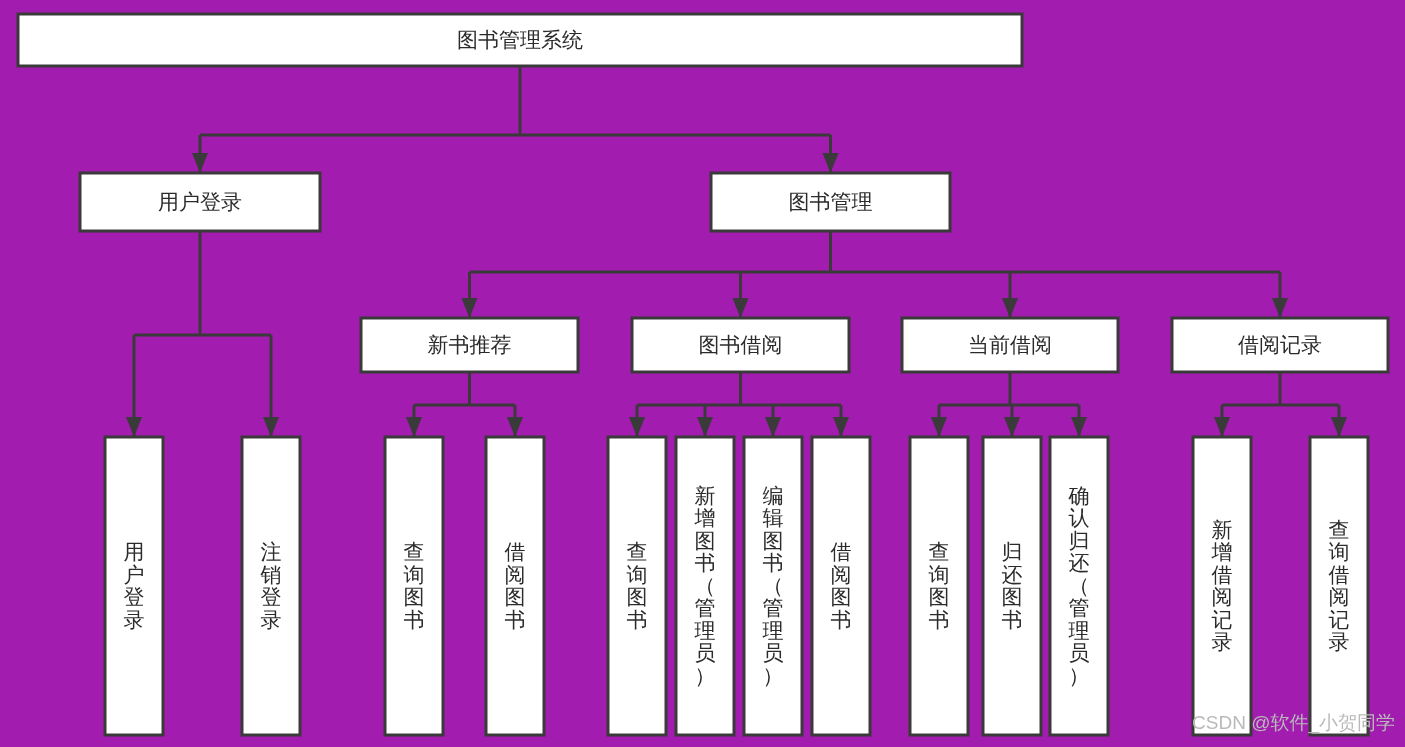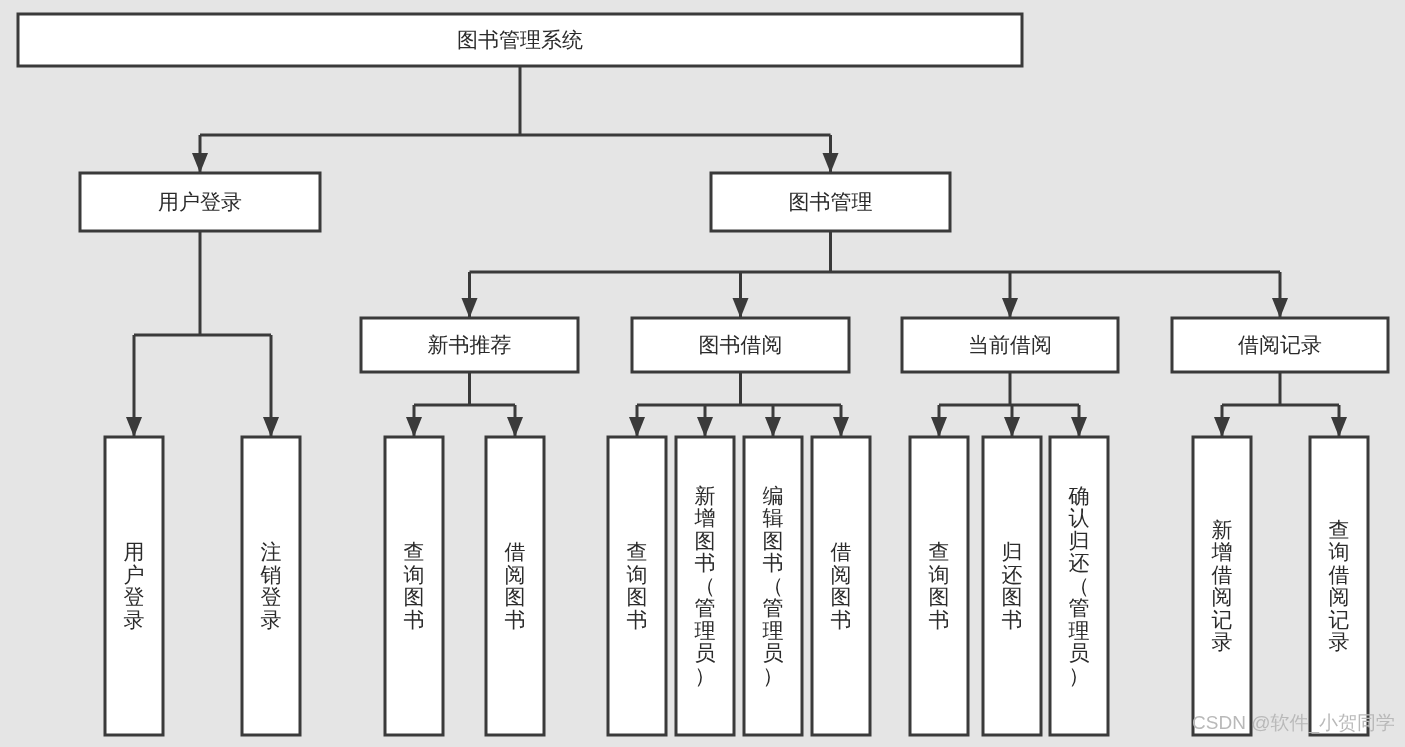--- a/index.html
+++ b/index.html
@@ -10,21 +10,21 @@
   body {
     width: 1405px;
     height: 747px;
     font-family: "Liberation Sans", "DejaVu Sans", sans-serif;
     overflow: hidden;
   }
   #diagram-root {
     position: relative;
     width: 1405px;
     height: 747px;
-    background: #e5e5e5;
+    background: #a21caf;
   }
   svg.diagram-canvas {
     position: absolute;
     left: 0;
     top: 0;
     width: 1405px;
     height: 747px;
   }
   .node-rect {
     fill: #ffffff;

